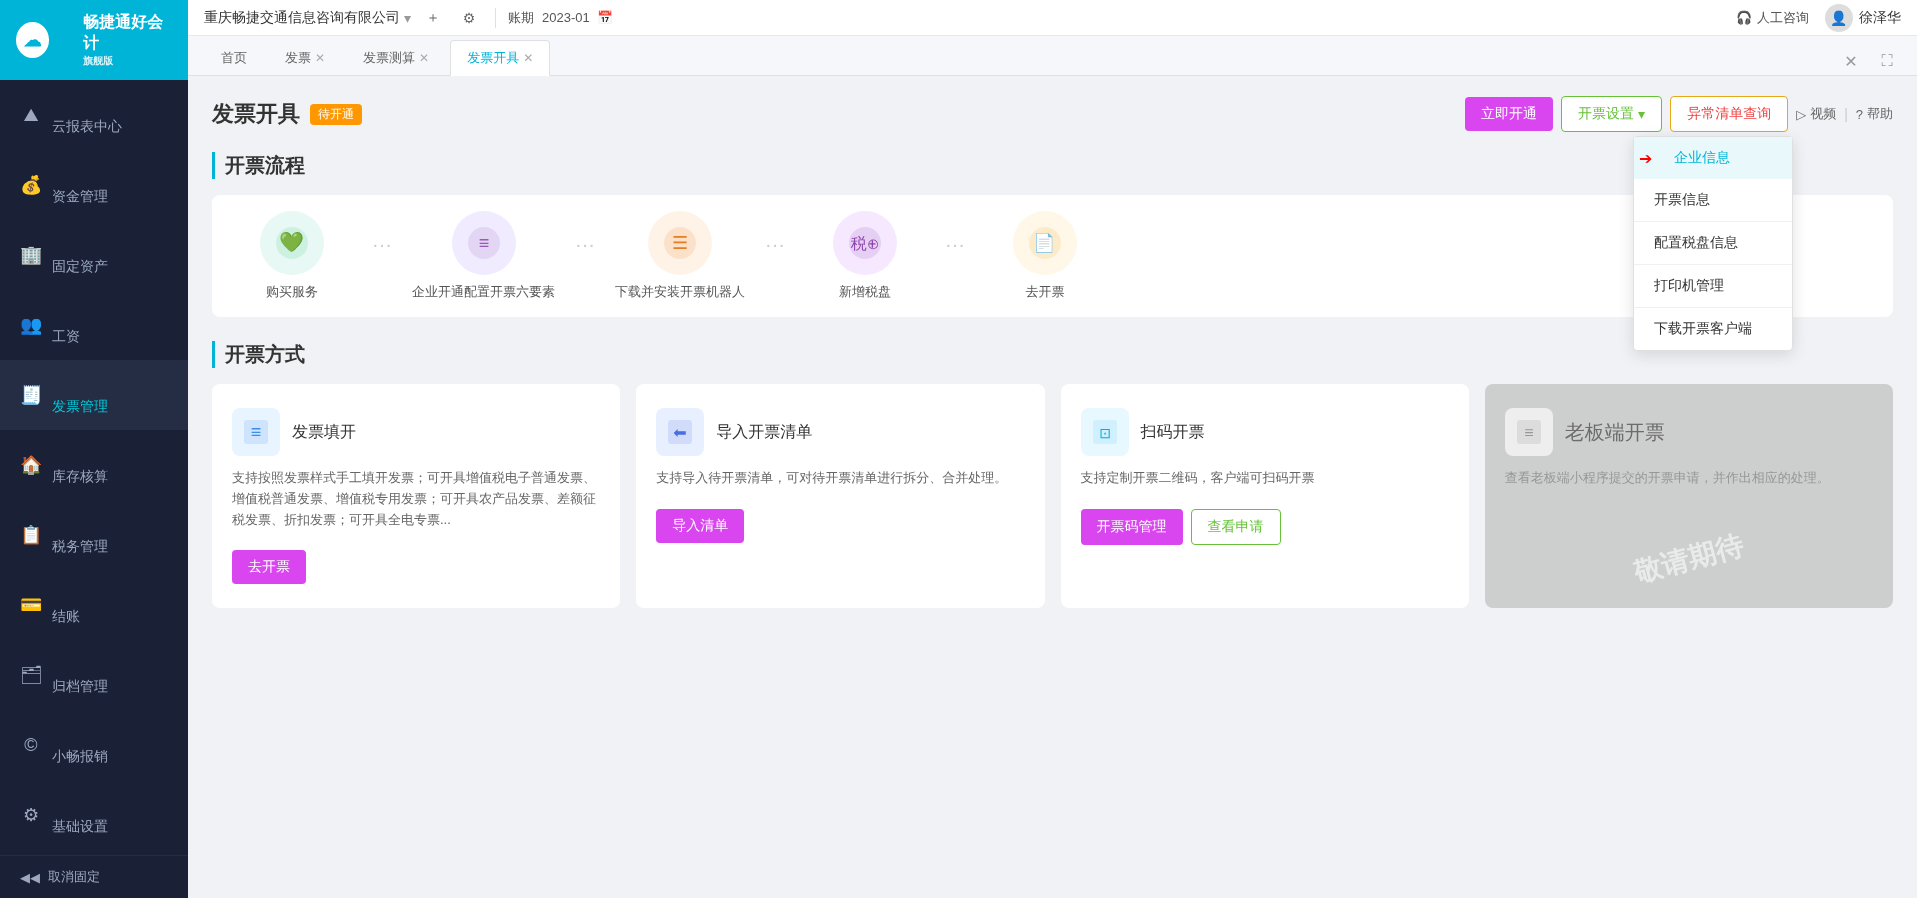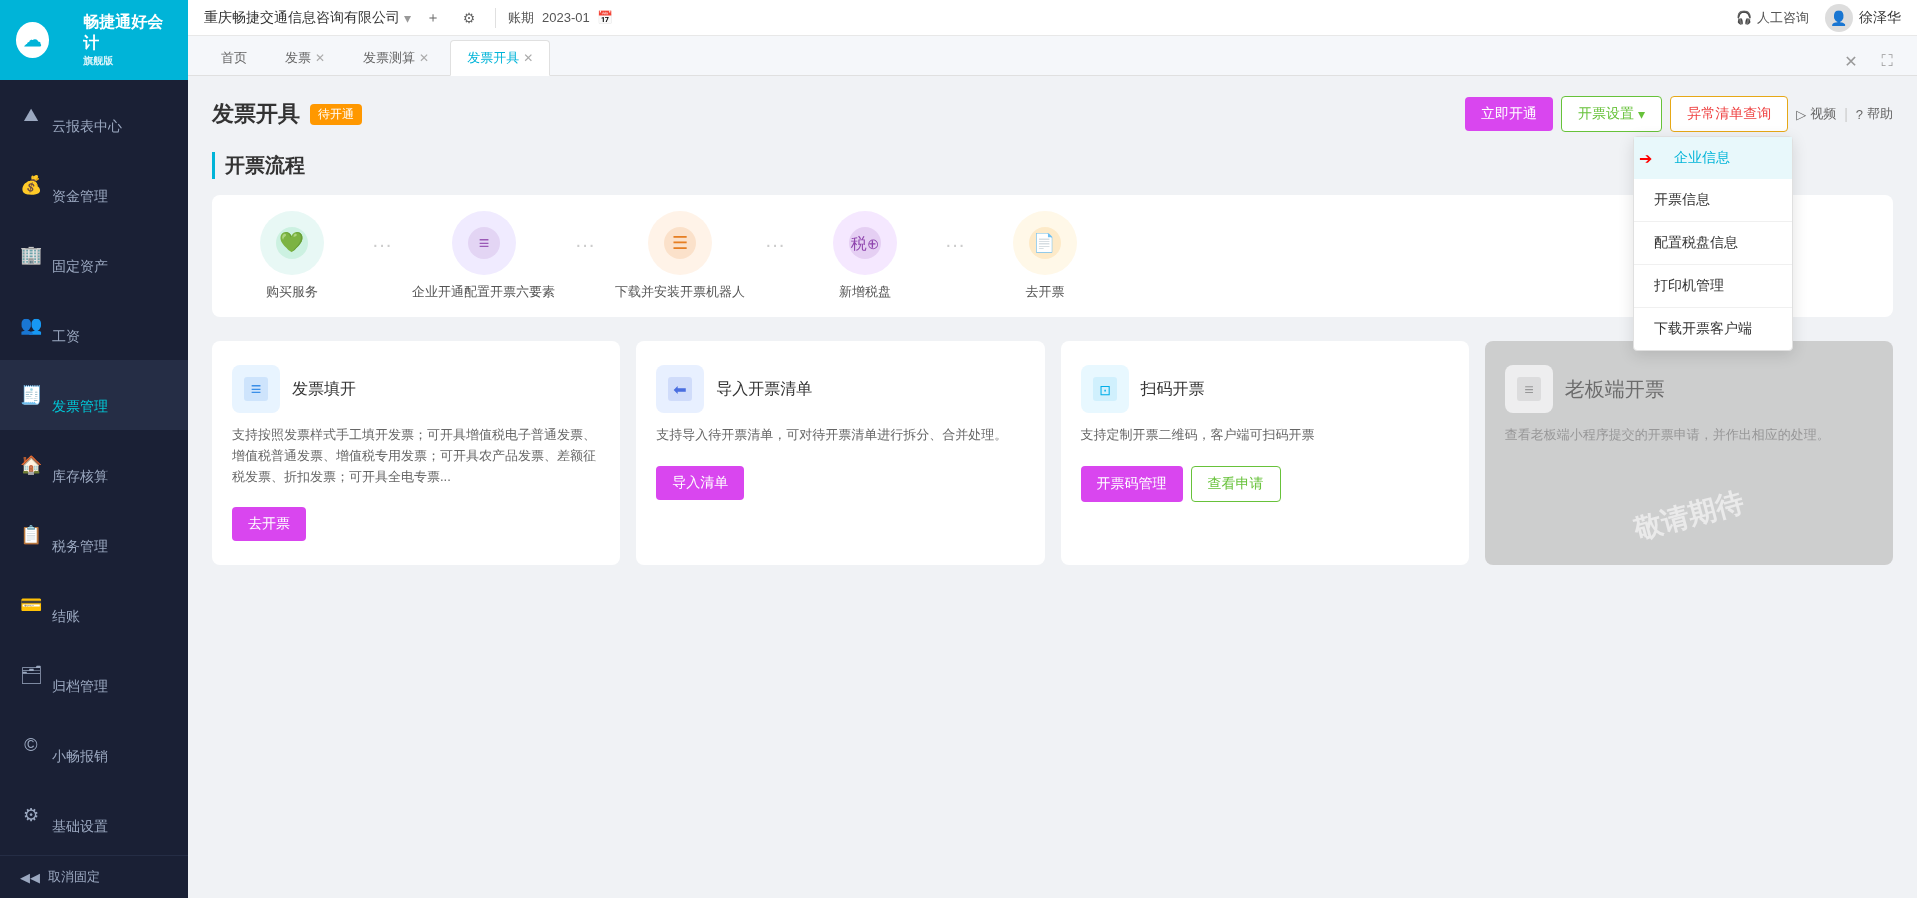--- a/index.html
+++ b/index.html
@@ -576,20 +576,21 @@
               <circle cx="18" cy="18" r="16" fill="#f39c12" opacity="0.15"></circle>
               <text x="18" y="24" text-anchor="middle" font-size="18" fill="#f39c12">📄</text>
             </svg>
           </div>
           <span class="flow-step-label">去开票</span>
         </div>
       </div>
     </div>
 
     <div class="section">
+      <div class="section-title">开票方式</div>
       <div class="billing-methods">
 
         <div class="billing-card">
           <div class="billing-card-header">
             <div class="billing-card-icon" style="background:#e8f4ff;">
               <svg width="32" height="32" viewBox="0 0 32 32">
                 <rect x="4" y="4" width="24" height="24" rx="3" fill="#3b8fe8" opacity="0.15"></rect>
                 <text x="16" y="22" text-anchor="middle" font-size="18" fill="#3b8fe8">≡</text>
               </svg>
             </div>

